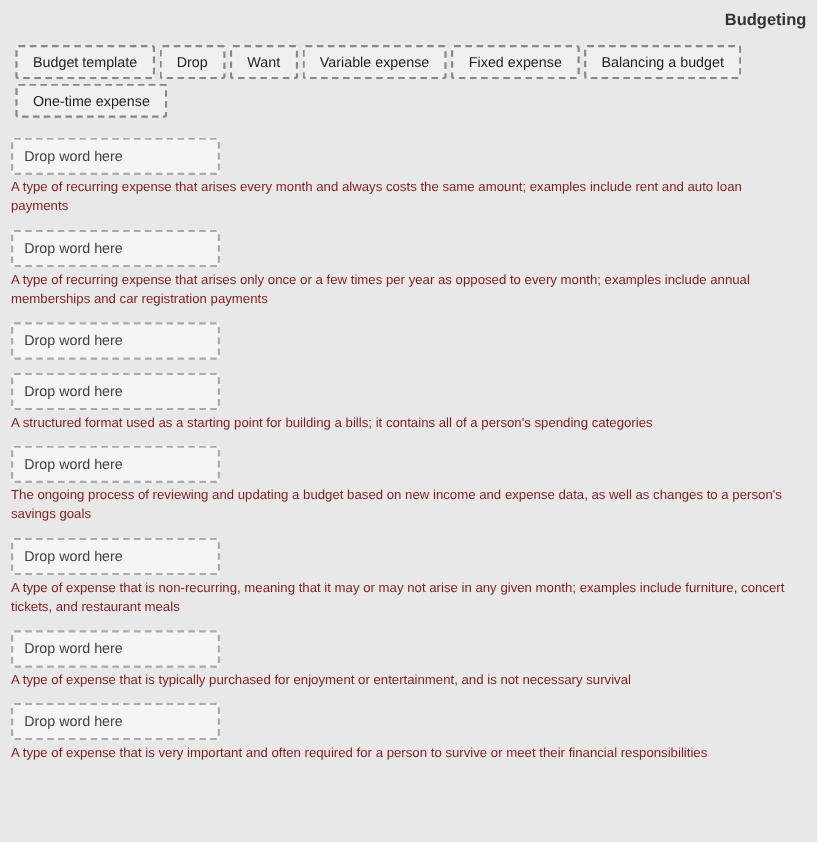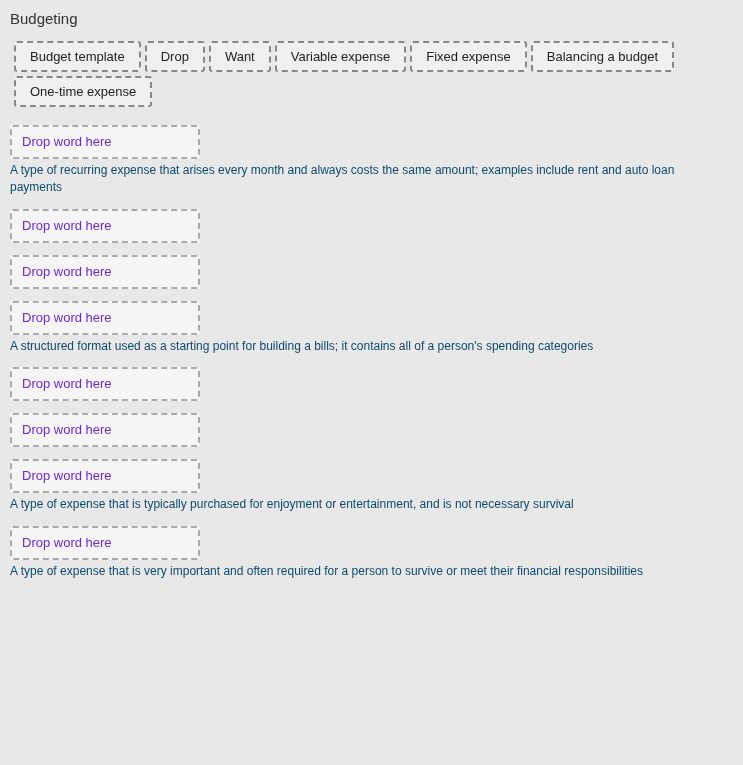--- a/index.html
+++ b/index.html
@@ -4,23 +4,23 @@
   <style>
     * { box-sizing: border-box; margin: 0; padding: 0; }
     body {
       font-family: Arial, sans-serif;
       background: #e8e8e8;
       width: 743px;
       min-height: 765px;
       padding: 10px;
     }
     .page-title {
-      text-align: left;
+      text-align: right;
       font-size: 15px;
-      font-weight: normal;
+      font-weight: bold;
       margin-bottom: 10px;
       color: #333;
     }
     .word-bank {
       display: flex;
       flex-wrap: wrap;
       gap: 4px;
       margin-bottom: 14px;
       padding: 4px;
     }
@@ -42,27 +42,27 @@
       display: flex;
       flex-direction: column;
       gap: 3px;
     }
     .drop-zone {
       border: 2px dashed #aaa;
       background: #f5f5f5;
       width: 190px;
       padding: 7px 10px;
       font-size: 13px;
-      color: #6d28d9;
+      color: #404040;
       border-radius: 3px;
       min-height: 34px;
     }
     .item-description {
       font-size: 12px;
-      color: #0c4a6e;
+      color: #7f1d1d;
       line-height: 1.45;
       max-width: 710px;
     }
   </style>
 </head>
 <body>
 
 <h1 class="page-title">Budgeting</h1>
 
 <div class="word-bank">
@@ -75,33 +75,36 @@
     <div class="word-chip">One-time expense</div>
   </div>
 
 <div class="items-container">
 <div class="item-row">
       <div class="drop-zone">Drop word here</div>
       <div class="item-description">A type of recurring expense that arises every month and always costs the same amount; examples include rent and auto loan payments</div>
     </div>
     <div class="item-row">
       <div class="drop-zone">Drop word here</div>
+      <div class="item-description">A type of recurring expense that arises only once or a few times per year as opposed to every month; examples include annual memberships and car registration payments</div>
     </div>
     <div class="item-row">
       <div class="drop-zone">Drop word here</div>
     </div>
     <div class="item-row">
       <div class="drop-zone">Drop word here</div>
       <div class="item-description">A structured format used as a starting point for building a bills; it contains all of a person's spending categories</div>
     </div>
     <div class="item-row">
       <div class="drop-zone">Drop word here</div>
+      <div class="item-description">The ongoing process of reviewing and updating a budget based on new income and expense data, as well as changes to a person's savings goals</div>
     </div>
     <div class="item-row">
       <div class="drop-zone">Drop word here</div>
+      <div class="item-description">A type of expense that is non-recurring, meaning that it may or may not arise in any given month; examples include furniture, concert tickets, and restaurant meals</div>
     </div>
     <div class="item-row">
       <div class="drop-zone">Drop word here</div>
       <div class="item-description">A type of expense that is typically purchased for enjoyment or entertainment, and is not necessary survival</div>
     </div>
     <div class="item-row">
       <div class="drop-zone">Drop word here</div>
       <div class="item-description">A type of expense that is very important and often required for a person to survive or meet their financial responsibilities</div>
     </div>
   </div>

